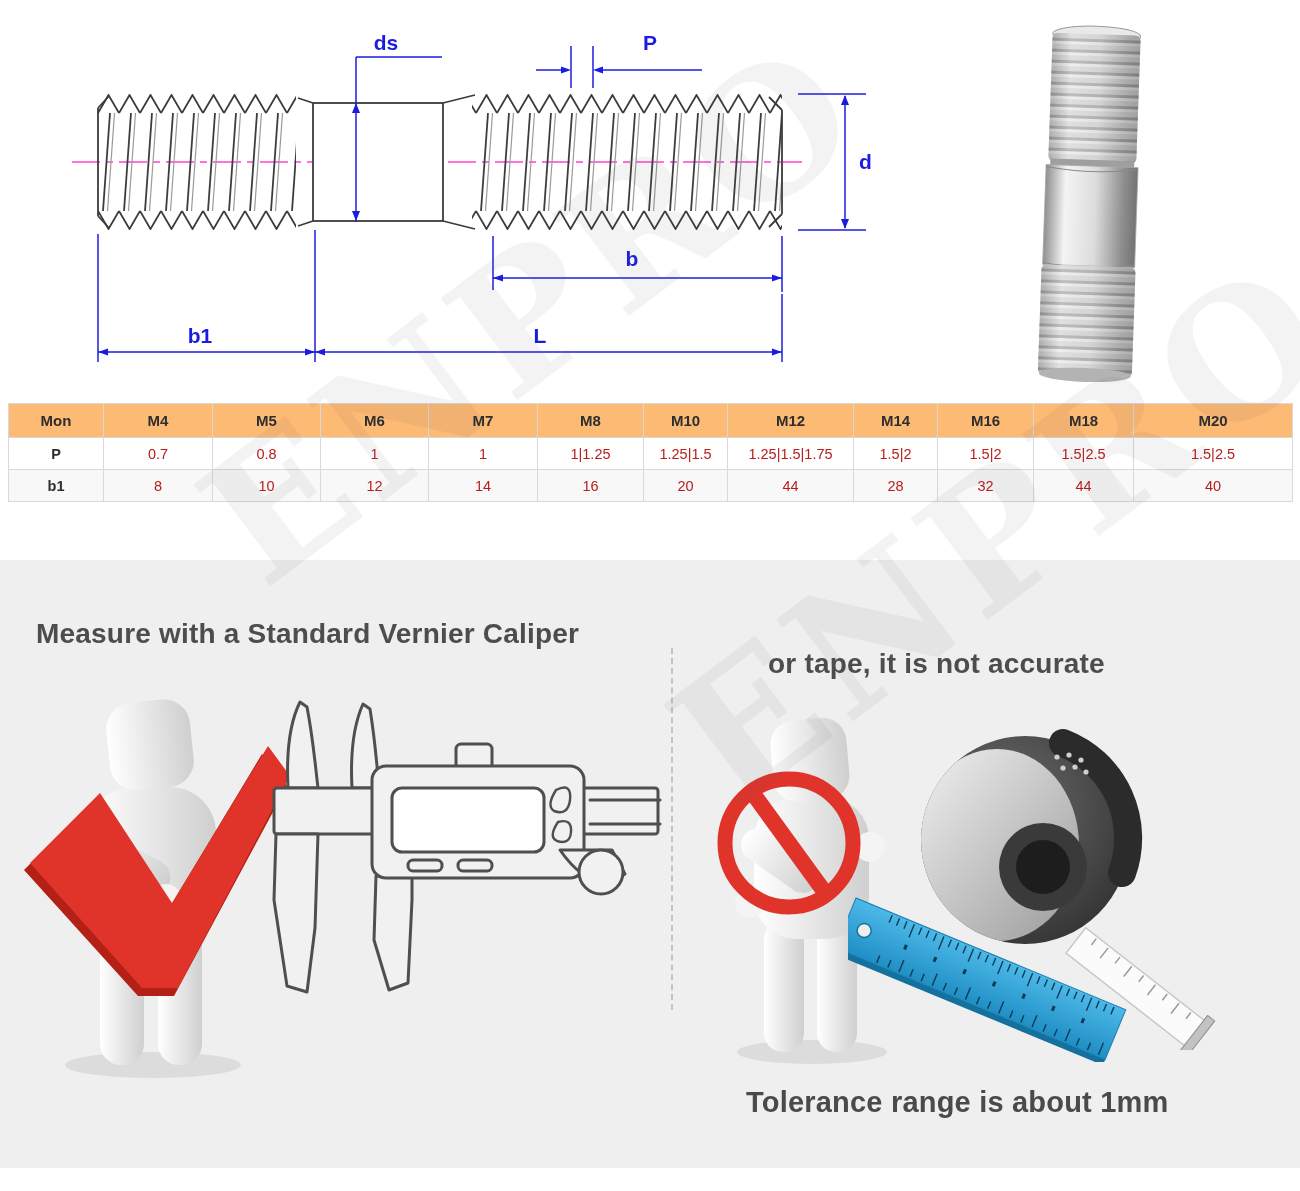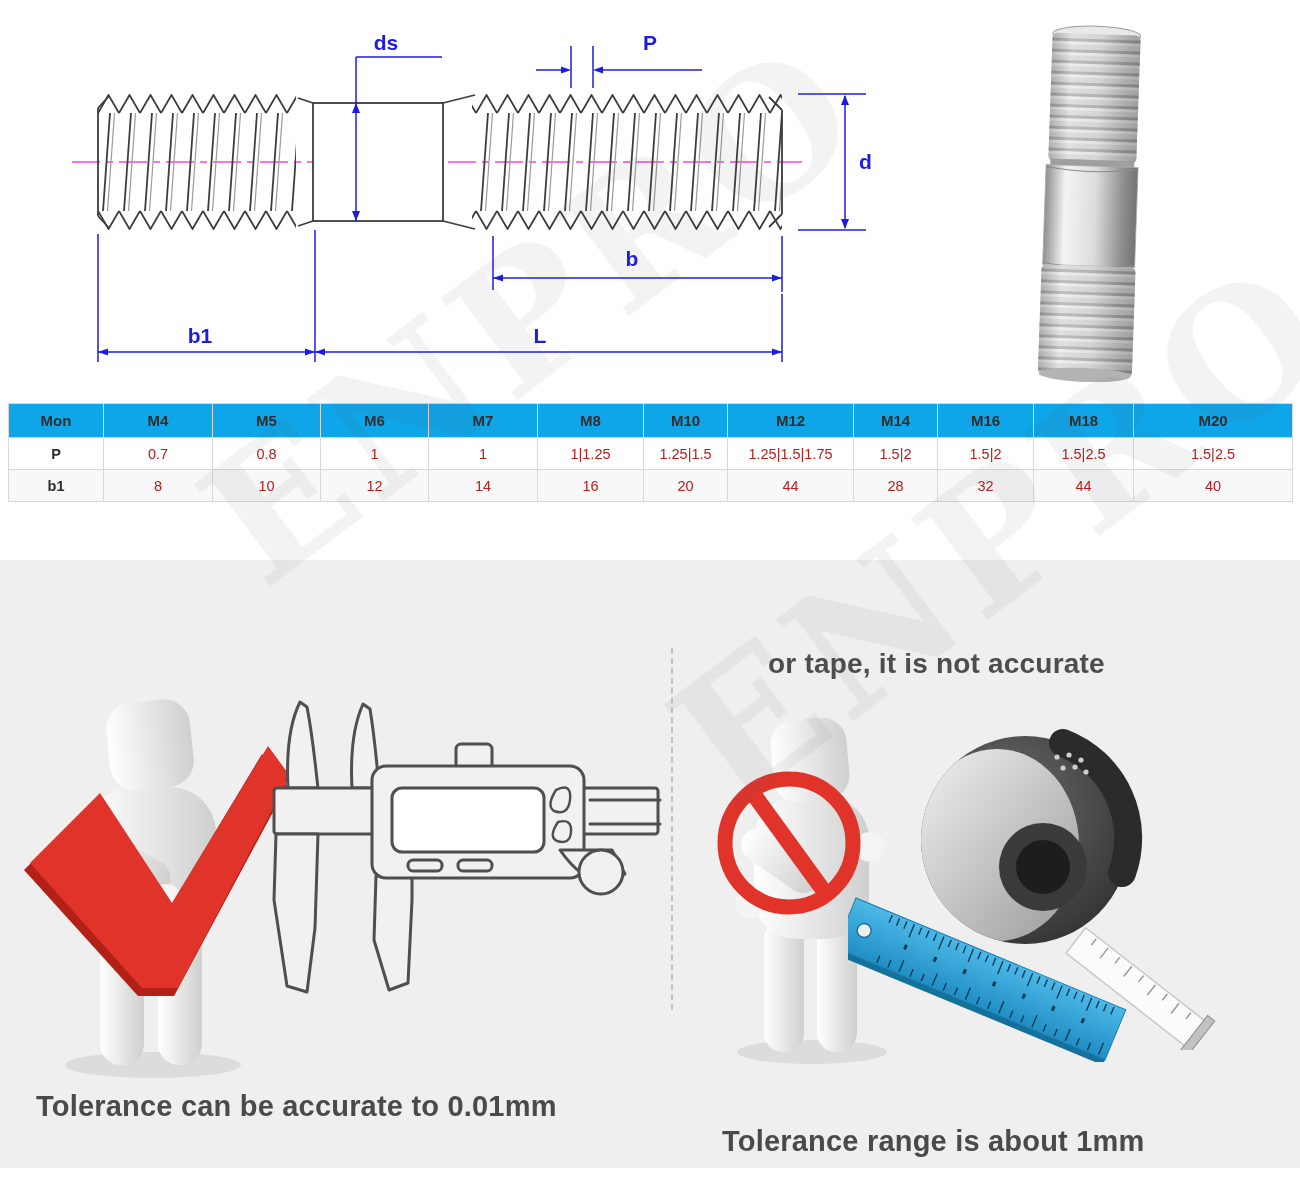--- a/index.html
+++ b/index.html
@@ -15,21 +15,21 @@
   .drawing-svg { position:absolute; left:10px; top:0; z-index:2; }
   .stud-photo-svg { position:absolute; left:945px; top:12px; z-index:2; }
   .dim-label { font-family:"Liberation Sans", sans-serif; font-size:21px; font-weight:600; fill:#1c1ce0; }
 
   
   .spec-table-wrap { position:absolute; left:8px; top:403px; width:1284px; z-index:3; }
   table.spec { border-collapse:collapse; table-layout:fixed; width:1284px;
                font-family:"Liberation Sans", sans-serif; background:#fff; }
   table.spec td, table.spec th { border:1px solid #d8d8d8; text-align:center; vertical-align:middle;
                height:32px; font-size:14.5px; color:#b91c1c; overflow:hidden; }
-  table.spec th { background:#0ea5e9; font-weight:bold; font-size:15px; color:#2e2e2e; height:34px; }
+  table.spec th { background:#fdba74; font-weight:bold; font-size:15px; color:#2e2e2e; height:34px; }
   table.spec td.rowlabel { font-weight:bold; color:#2e2e2e; }
   table.spec tr.striped td { background:#f8f8f8; }
 
   
   .bottom-panel { position:absolute; left:0; top:560px; width:1300px; height:608px; background:#efefef; z-index:1; }
   .divider { position:absolute; left:671px; top:88px; height:362px; width:0;
              border-left:2px dashed #c3c3c3; }
   .headline { position:absolute; font-size:28px; font-weight:bold; color:#4d4d4d; letter-spacing:0.2px; }
   .caption  { position:absolute; font-size:29px; font-weight:bold; color:#4a4a4a; letter-spacing:0.2px; }
   .illus { position:absolute; }
@@ -202,20 +202,21 @@
         <td>44</td>
         <td>40</td>
       </tr>
     </tbody>
       </table>
   </div>
 
   <div class="bottom-panel">
     <div class="divider"></div>
 
+    <div class="headline" style="left:36px; top:58px;">Measure with a Standard Vernier Caliper</div>
     <div class="headline" style="left:768px; top:88px;">or tape, it is not accurate</div>
 
     <svg class="illus" style="left:48px; top:135px;" width="215" height="385" viewBox="0 0 215 385">
       <defs>
         <linearGradient id="fg" x1="0" y1="0" x2="1" y2="0">
           <stop offset="0" stop-color="#ffffff"></stop>
             <stop offset="1" stop-color="#cfcfcf"></stop>
         </linearGradient>
       </defs>
       <ellipse cx="105" cy="370" rx="88" ry="13" fill="rgba(0,0,0,0.08)"></ellipse>
@@ -322,17 +323,16 @@
             <rect x="95" y="24" width="3" height="5"></rect>
           <rect x="127" y="24" width="3" height="5"></rect>
             <rect x="159" y="24" width="3" height="5"></rect>
           <rect x="191" y="24" width="3" height="5"></rect>
             <rect x="223" y="24" width="3" height="5"></rect>
           <rect x="255" y="24" width="3" height="5"></rect>
         </g>
       </g>
     </svg>
 
-    <div class="caption" style="left:36px; top:530px;">Tolerance can be accurate to 0.01mm</div>
-    <div class="caption" style="left:722px; top:526px;margin-top:39px;">Tolerance range is about 1mm</div>
+    <div class="caption" style="left:746px; top:526px;">Tolerance range is about 1mm</div>
   </div>
 
 </div>
 
 </body></html>

